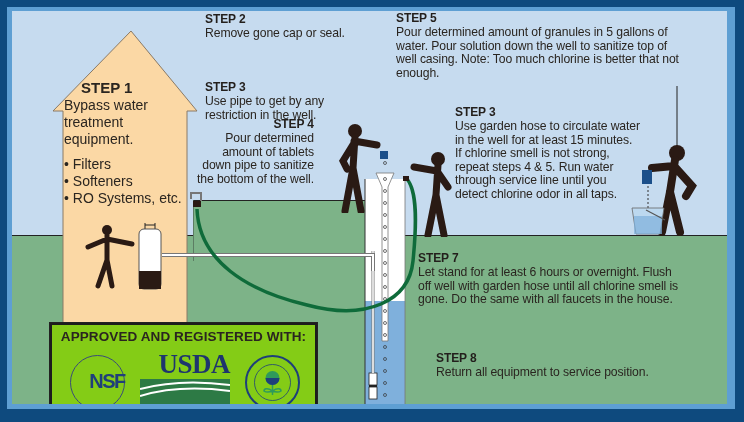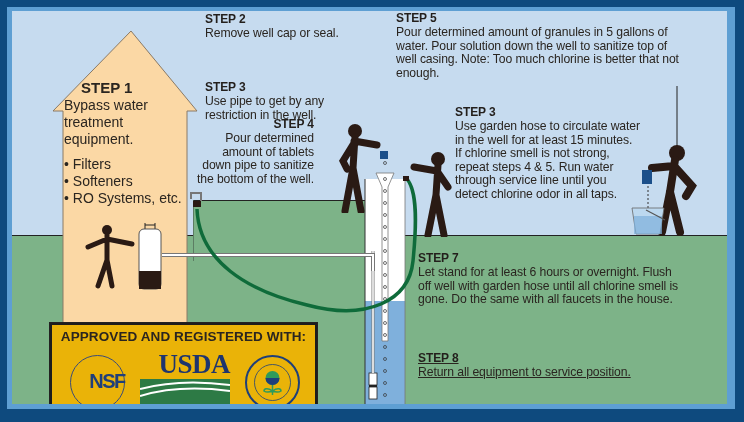--- a/index.html
+++ b/index.html
@@ -12,21 +12,21 @@
   .txt{position:absolute;color:#2a2520;font-size:12.2px;line-height:13.6px;letter-spacing:-0.1px;}
   .txt .h{font-weight:bold;font-size:12px;line-height:15px;display:block;color:#231f1c;}
   .txt .b{display:block;white-space:pre-line;}
   .house{position:absolute;left:36px;top:7px;}
   .step1{position:absolute;left:52px;top:68px;color:#2a2520;font-size:14px;line-height:17px;}
   .step1 .h{font-weight:bold;font-size:15px;display:block;margin-left:17px;margin-bottom:1px;}
   .step1 .b{display:block;white-space:pre-line;}
   .step1 ul{margin:8px 0 0 0;padding:0;list-style:none;}
   .step1 li{line-height:17px;}
   .step1 li::before{content:"• ";}
-  .badge{position:absolute;left:38px;top:312px;width:263px;height:86px;background:#eab308;border:2px solid #1d1d1d;box-shadow:0 0 0 1px #222;}
+  .badge{position:absolute;left:38px;top:312px;width:263px;height:86px;background:#84cc16;border:2px solid #1d1d1d;box-shadow:0 0 0 1px #222;}
   .badge-title{position:absolute;left:0;top:4px;width:263px;text-align:center;font-weight:bold;font-size:13.5px;color:#2a2520;letter-spacing:0.1px;}
   .nsf{position:absolute;left:18px;top:30px;width:53px;height:53px;border:1.3px solid #3a4b7a;border-radius:50%;}
   .nsf span{position:absolute;left:0;top:14px;width:72px;text-align:center;font-weight:bold;font-size:20px;color:#1f3f7a;letter-spacing:-1.5px;}
   .usda{position:absolute;left:88px;top:26px;width:90px;height:58px;}
   .usda-text{position:absolute;left:0;top:-2px;width:90px;text-align:right;font-family:"Liberation Serif",serif;font-weight:bold;font-size:27px;color:#1e356e;letter-spacing:-0.5px;}
   .epa{position:absolute;left:193px;top:30px;width:51px;height:51px;border:2px solid #1e3f7a;border-radius:50%;}
 </style>
 </head>
 <body>
 
@@ -58,21 +58,21 @@
       <path d="M23 11 L23 36 M23 15 L4 23 M23 15 L48 20 M23 36 L14 62 M23 36 L28 62" stroke="#2a1a14" stroke-width="5" stroke-linecap="round" fill="none"></path>
     </svg>
     <svg style="position:absolute;left:125px;top:210px;" width="34" height="70" viewBox="0 0 34 70">
       <path d="M8 2 L8 8 M18 2 L18 8 M8 4 L18 4" stroke="#222" stroke-width="1"></path>
       <rect x="2" y="8" width="22" height="60" rx="5" fill="#fff" stroke="#555" stroke-width="1"></rect>
       <rect x="2" y="50" width="22" height="18" fill="#2a1a14"></rect>
     </svg>
 
     <div class="txt" style="left:193px;top:1px;">
       <span class="h">STEP 2</span>
-      <span class="b">Remove well cap or seal.</span>
+      <span class="b">Remove gone cap or seal.</span>
     </div>
     <div class="txt" style="left:193px;top:69px;">
       <span class="h">STEP 3</span>
       <span class="b">Use pipe to get by any
 restriction in the well.</span>
     </div>
     <div class="txt" style="left:185px;top:106px;text-align:right;">
       <span class="h">STEP 4</span>
       <span class="b">Pour determined
 amount of tablets
@@ -94,21 +94,21 @@
 repeat steps 4 &amp; 5. Run water
 through service line until you
 detect chlorine odor in all taps.</span>
     </div>
     <div class="txt" style="left:406px;top:240px;">
       <span class="h">STEP 7</span>
       <span class="b">Let stand for at least 6 hours or overnight. Flush
 off well with garden hose until all chlorine smell is
 gone. Do the same with all faucets in the house.</span>
     </div>
-    <div class="txt" style="left:406px;top:340px;text-decoration:underline;">
+    <div class="txt" style="left:424px;top:340px;">
       <span class="h">STEP 8</span>
       <span class="b">Return all equipment to service position.</span>
     </div>
 
     <svg style="position:absolute;left:340px;top:140px;" width="70" height="255" viewBox="0 0 70 255">
       <rect x="13" y="28" width="40" height="225" fill="#fff"></rect>
       <rect x="13" y="150" width="40" height="103" fill="#7fb0dc"></rect>
       <line x1="13" y1="28" x2="13" y2="253" stroke="#333" stroke-width="1"></line>
       <line x1="53" y1="28" x2="53" y2="253" stroke="#777" stroke-width="0.8"></line>
 

